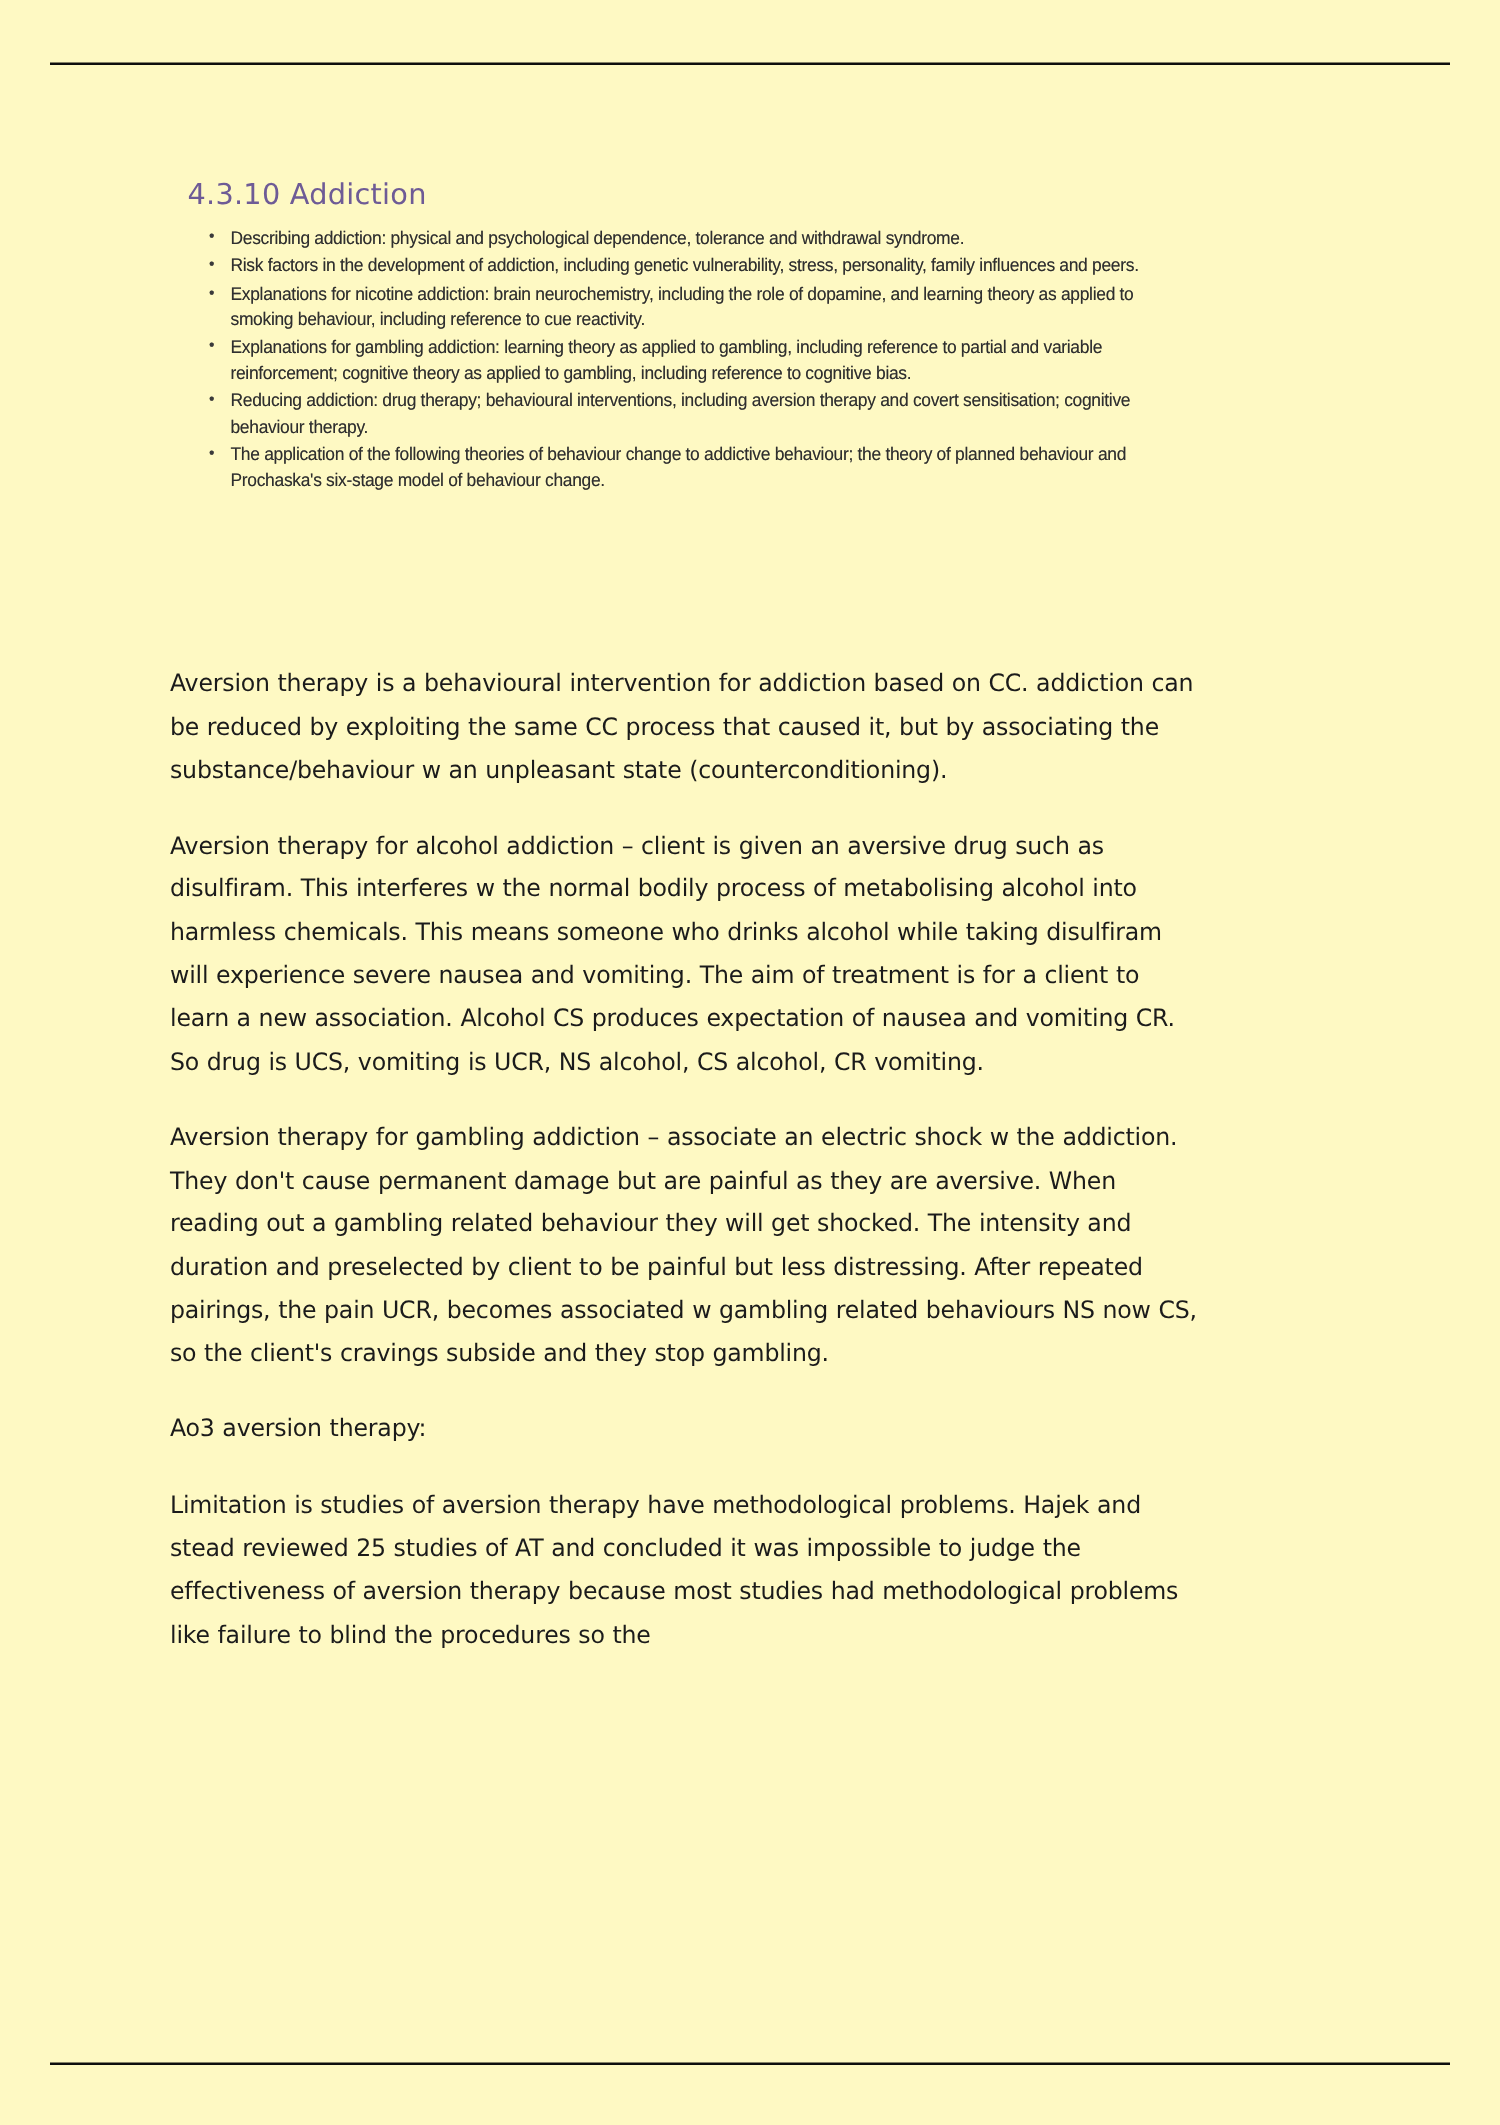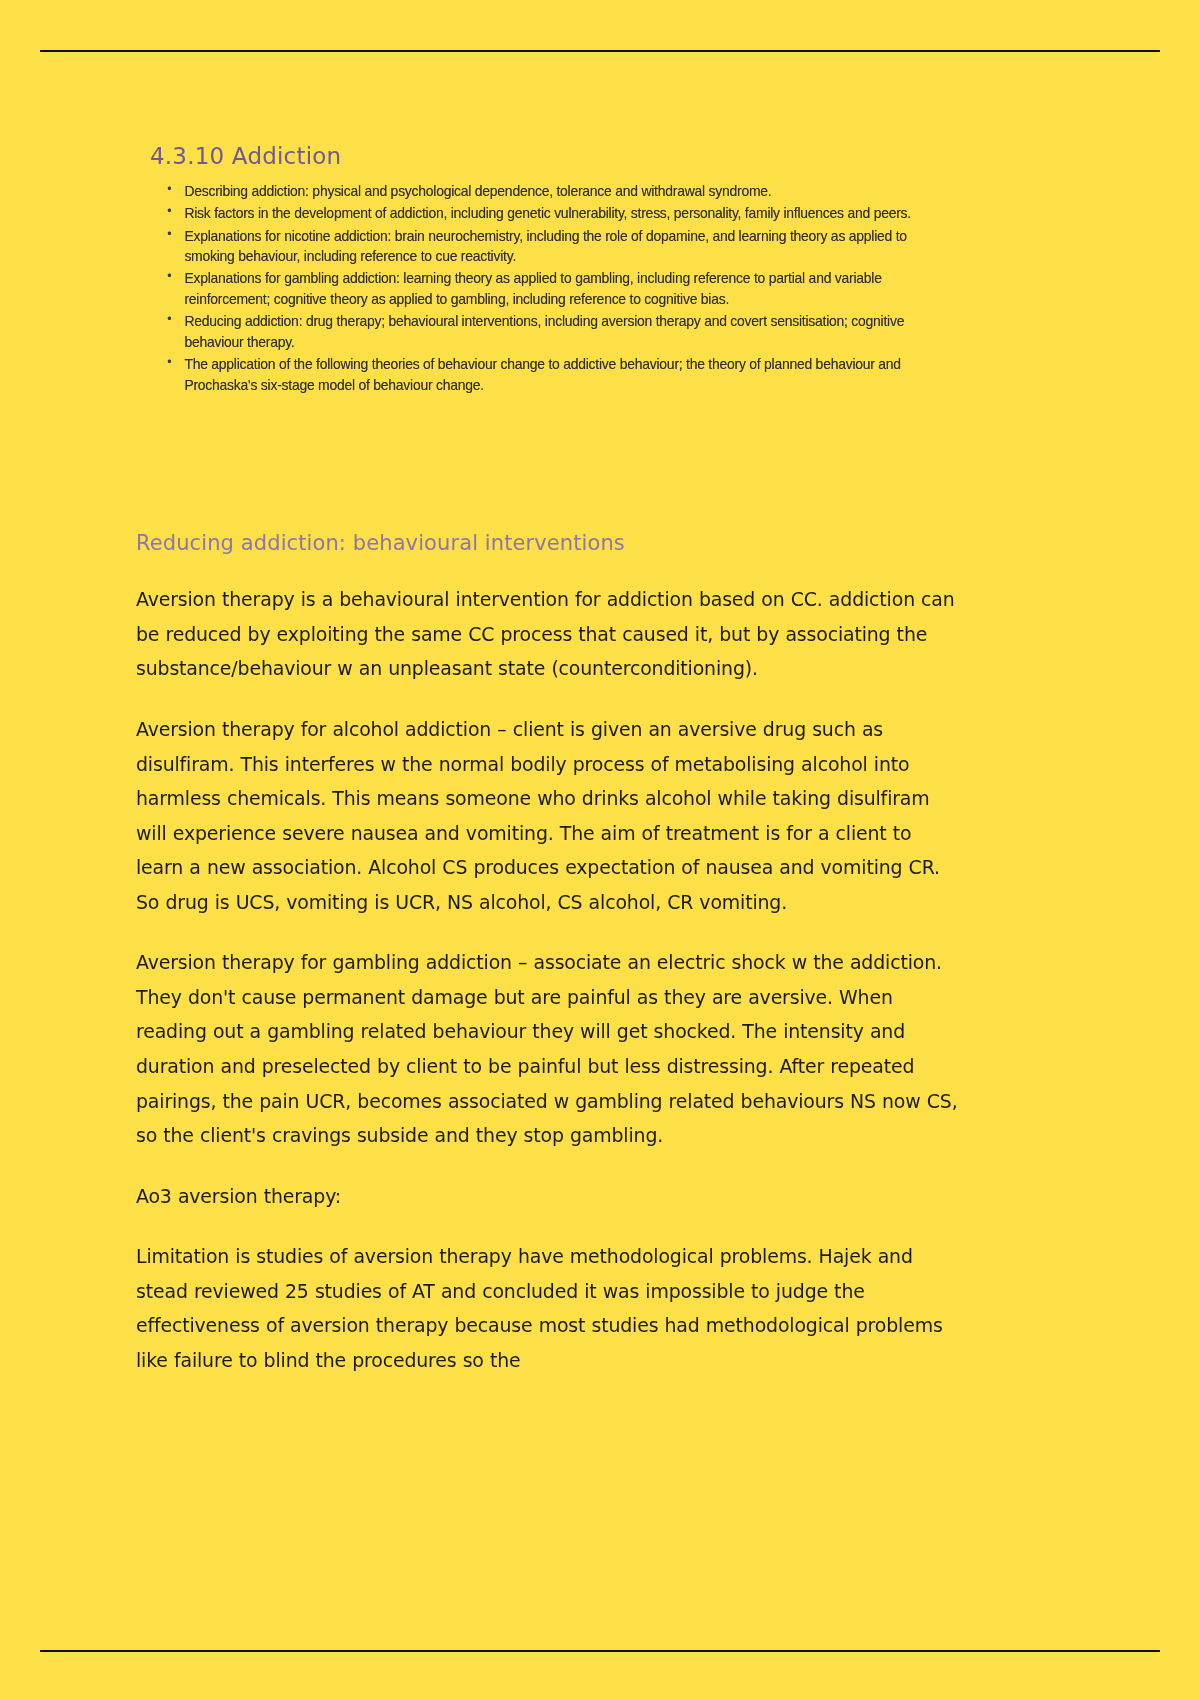--- a/index.html
+++ b/index.html
@@ -11,21 +11,21 @@
     width: 1200px;
     height: 1700px;
     position: relative;
     font-family: "Liberation Sans", sans-serif;
     -webkit-font-smoothing: antialiased;
   }
 
   .page {
     position: absolute;
     inset: 0;
-    background: #fde047;
+    background: #fef9c3;
   }
 
   
   .rule {
     position: absolute;
     left: 40px;
     right: 40px;
     height: 0;
     border-top: 2px solid #0e0e0e;
   }
@@ -124,21 +124,20 @@
       <li class="spec-item">Describing addiction: physical and psychological dependence, tolerance and withdrawal syndrome.</li>
       <li class="spec-item">Risk factors in the development of addiction, including genetic vulnerability, stress, personality, family influences and peers.</li>
       <li class="spec-item">Explanations for nicotine addiction: brain neurochemistry, including the role of dopamine, and learning theory as applied to smoking behaviour, including reference to cue reactivity.</li>
       <li class="spec-item">Explanations for gambling addiction: learning theory as applied to gambling, including reference to partial and variable reinforcement; cognitive theory as applied to gambling, including reference to cognitive bias.</li>
       <li class="spec-item">Reducing addiction: drug therapy; behavioural interventions, including aversion therapy and covert sensitisation; cognitive behaviour therapy.</li>
       <li class="spec-item">The application of the following theories of behaviour change to addictive behaviour; the theory of planned behaviour and Prochaska's six-stage model of behaviour change.</li>
     </ul>
   </div>
 
   <div class="notes">
-    <h2 class="section-heading">Reducing addiction: behavioural interventions</h2>
 
     <p class="para">Aversion therapy is a behavioural intervention for addiction based on CC. addiction can be reduced by exploiting the same CC process that caused it, but by associating the substance/behaviour w an unpleasant state (counterconditioning).</p>
     <p class="para">Aversion therapy for alcohol addiction – client is given an aversive drug such as disulfiram. This interferes w the normal bodily process of metabolising alcohol into harmless chemicals. This means someone who drinks alcohol while taking disulfiram will experience severe nausea and vomiting. The aim of treatment is for a client to learn a new association. Alcohol CS produces expectation of nausea and vomiting CR. So drug is UCS, vomiting is UCR, NS alcohol, CS alcohol, CR vomiting.</p>
     <p class="para">Aversion therapy for gambling addiction – associate an electric shock w the addiction. They don't cause permanent damage but are painful as they are aversive. When reading out a gambling related behaviour they will get shocked. The intensity and duration and preselected by client to be painful but less distressing. After repeated pairings, the pain UCR, becomes associated w gambling related behaviours NS now CS, so the client's cravings subside and they stop gambling.</p>
     <p class="para para-short">Ao3 aversion therapy:</p>
     <p class="para">Limitation is studies of aversion therapy  have methodological problems. Hajek and stead reviewed 25 studies of AT and concluded it was impossible to judge the effectiveness of aversion therapy because most studies had methodological problems like failure to blind the procedures so the</p>
   </div>
 
   <div class="rule rule-bottom"></div>
 

